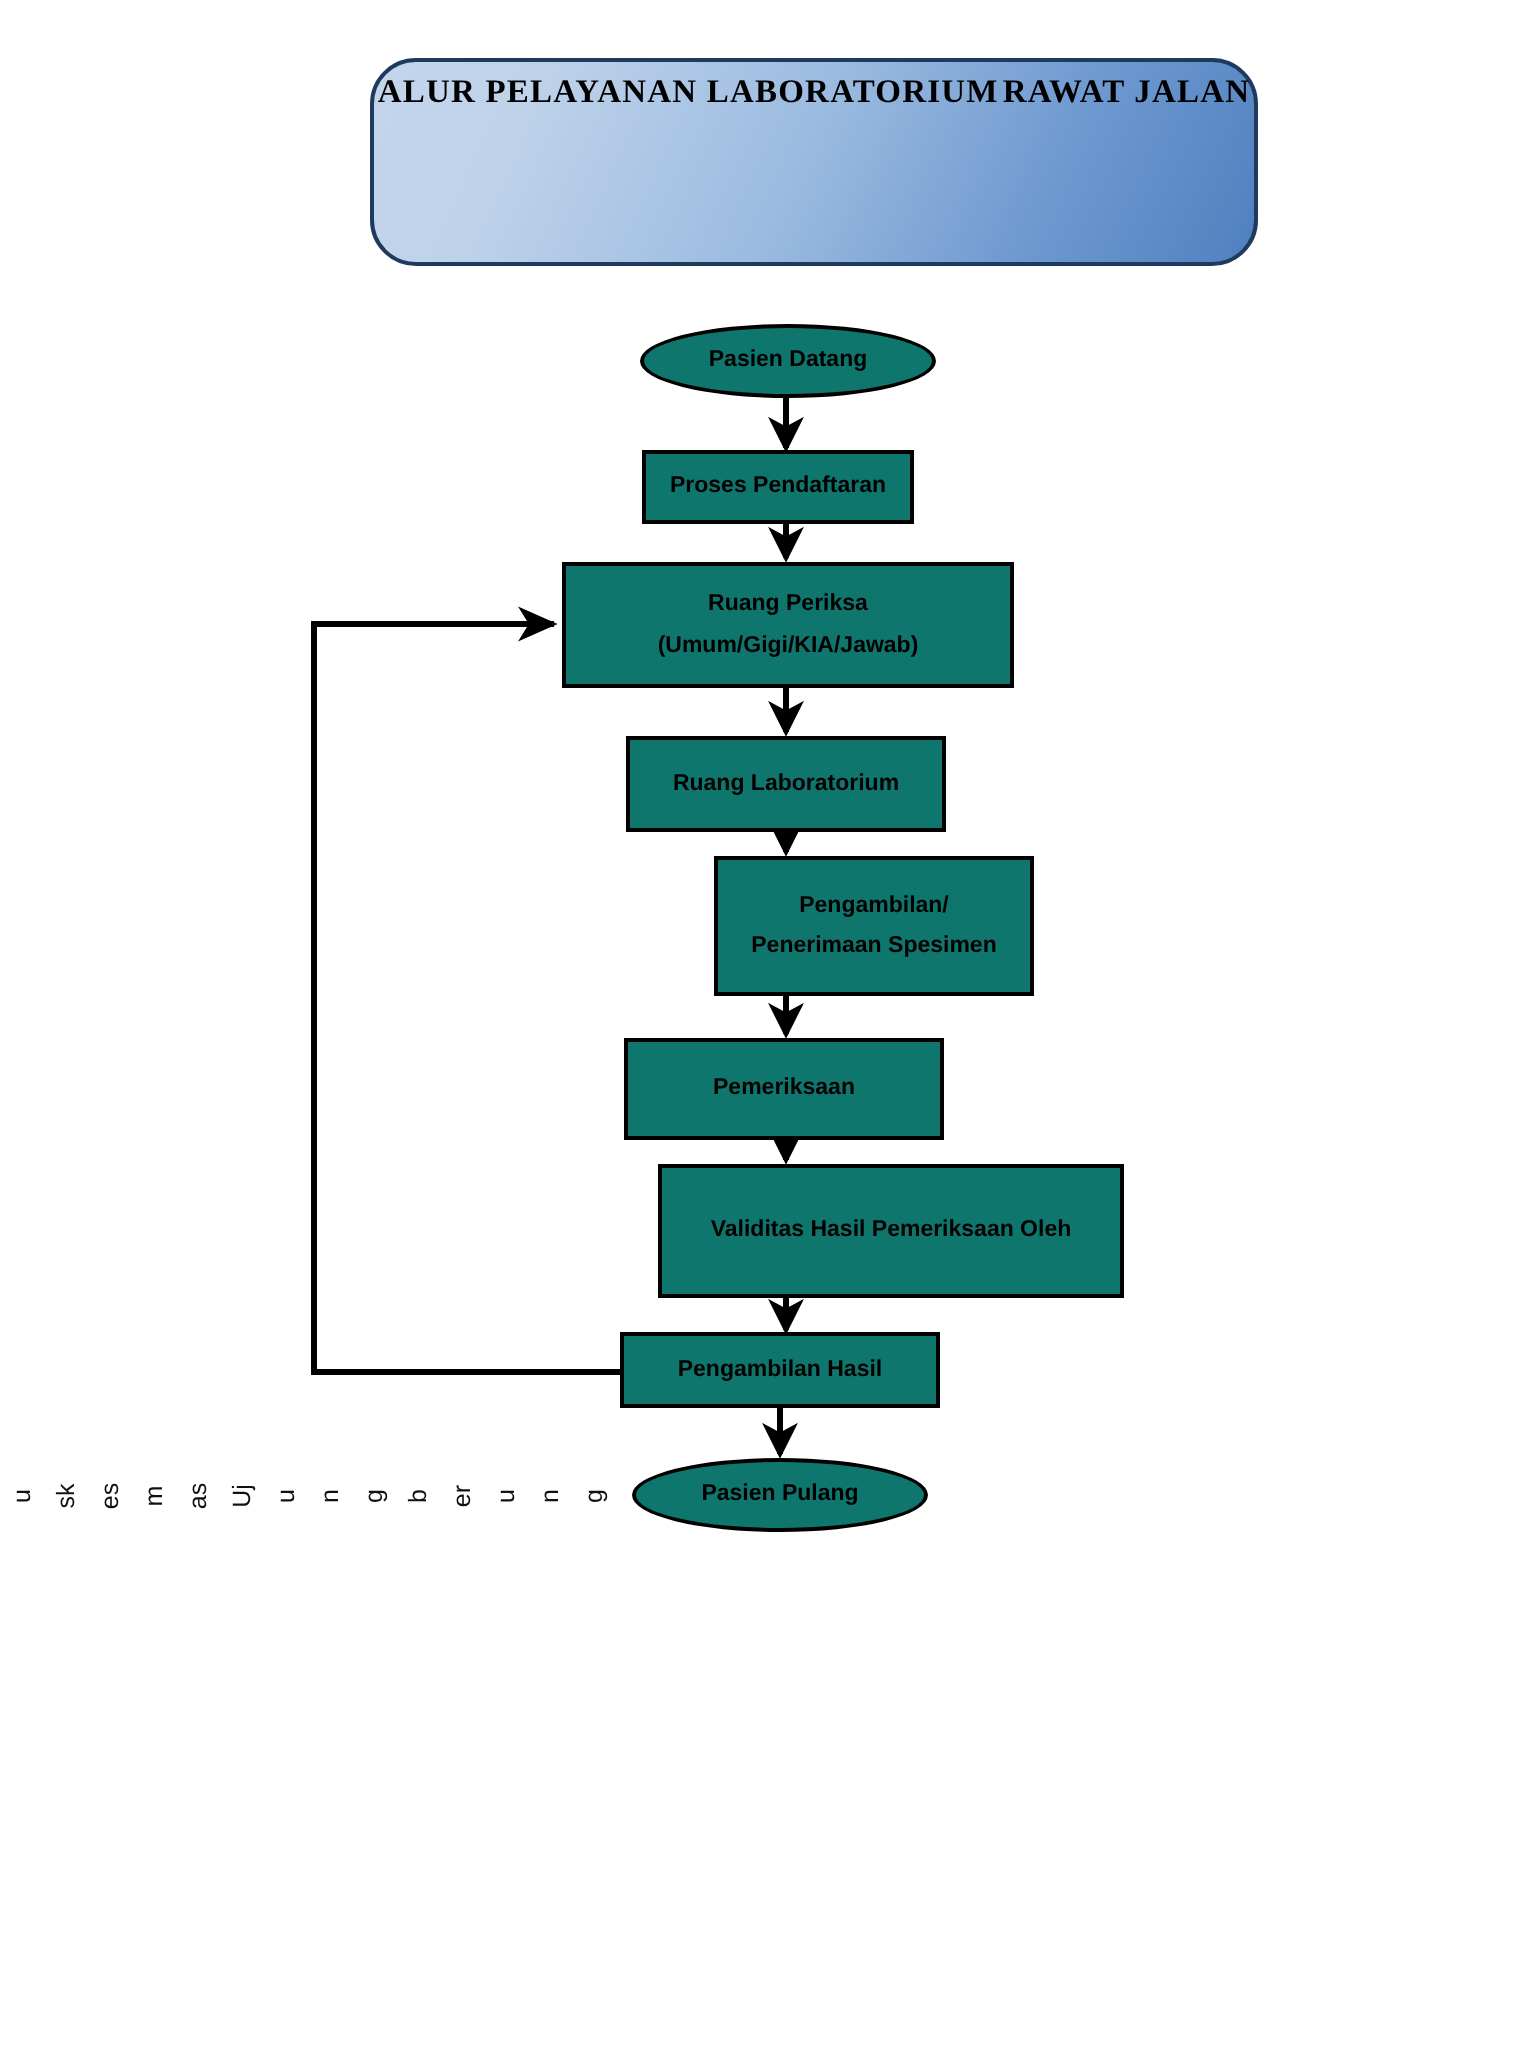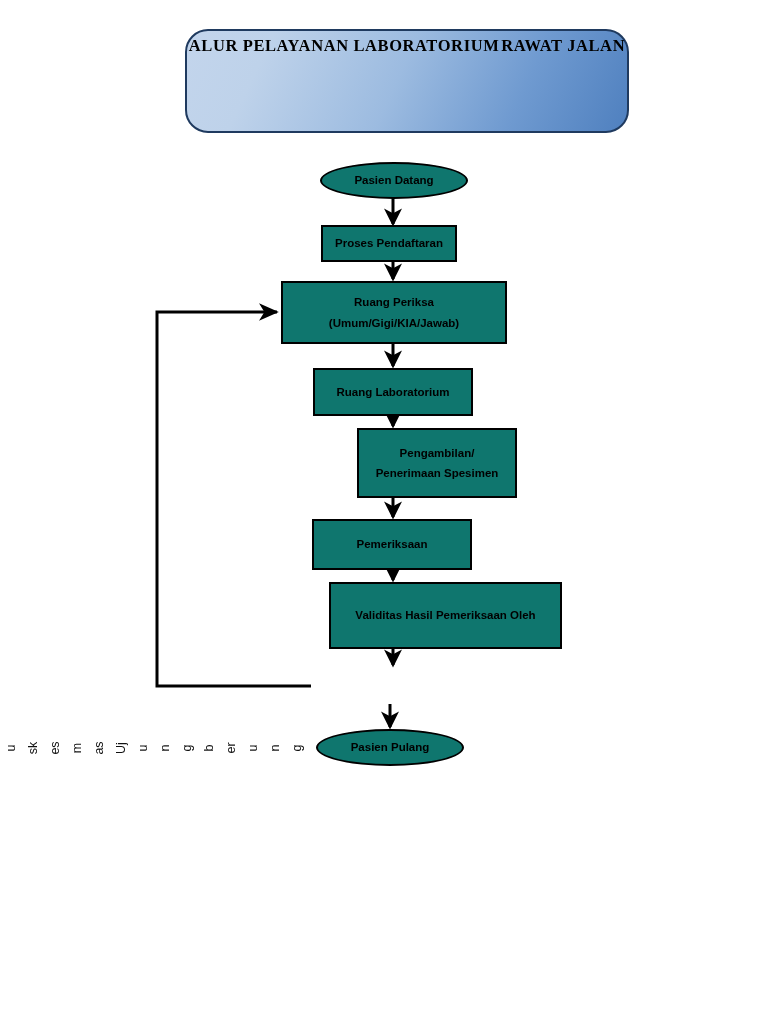--- a/index.html
+++ b/index.html
@@ -175,20 +175,23 @@
   </div>
 
   <div class="node box" style="left:312px; top:519px; width:160px; height:51px;">
     <div class="line">Pemeriksaan</div>
   </div>
 
   <div class="node box" style="left:281px; top:582px; width:233px; height:67px;margin-left:48px;">
     <div class="line">Validitas Hasil Pemeriksaan Oleh</div>
   </div>
 
+  <div class="node box" style="left:310px; top:666px; width:160px; height:38px;">
+    <div class="line">Pengambilan Hasil</div>
+  </div>
 
   <div class="node ellipse" style="left:316px; top:729px; width:148px; height:37px;">
     <div class="line">Pasien Pulang</div>
   </div>
 
   <div class="margin-text">
     <span class="glyph">u</span>
     <span class="glyph">sk</span>
     <span class="glyph">es</span>
     <span class="glyph">m</span>

